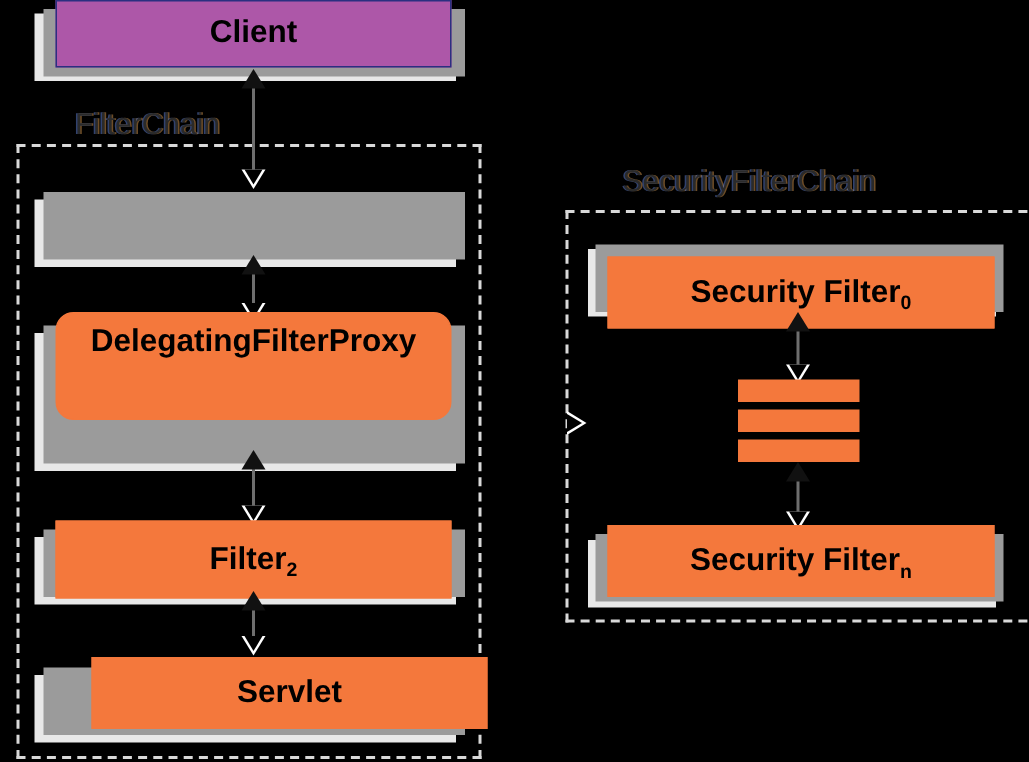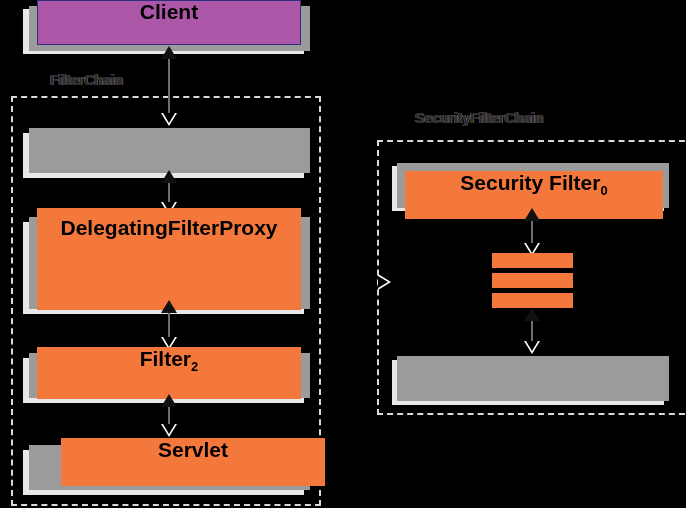--- a/index.html
+++ b/index.html
@@ -8,21 +8,21 @@
   #stage{position:relative;width:686px;height:508px;background:#000000;}
 
   
   .abs{position:absolute;box-sizing:border-box;}
 
   
   .shadow-far{background:#e8e8e8;}
   .shadow-near{background:#9b9b9b;}
 
   
-  .node{display:flex;align-items:flex-start;justify-content:center;
+  .node{display:flex;align-items:center;justify-content:center;
         text-align:center;line-height:1.05;}
   .node-orange{background:#f4783c;border:1px solid #f4783c;}
   .node-purple{background:#ad57a8;border:1px solid #2b2f80;}
   .node-label{color:#000000;font-weight:bold;font-size:21px;letter-spacing:0px;}
   .node-label sub{font-size:13px;font-weight:bold;vertical-align:baseline;
                   position:relative;top:5px;left:0px;}
 
   
   .dfp{background:#f4783c;border:1px solid #f4783c;}
   .dfp-title{position:absolute;left:0;right:0;top:4px;height:30px;
@@ -35,21 +35,21 @@
       right:-20px;bottom:-20px;
       background:repeating-linear-gradient(45deg,
         #f4783c 0px,#f4783c 1.2px,
         rgba(255,255,255,0) 1.2px,rgba(255,255,255,0) 17px);}
   .hatch span{position:relative;z-index:2;color:#000;font-weight:bold;font-size:21px;}
 
   
   .group-box{border:2px dashed #d9d9d9;background:transparent;}
 
   
-  .group-caption{color:#2a2a2a;font-weight:bold;font-size:14px;white-space:nowrap;
+  .group-caption{color:#2a2a2a;font-weight:normal;font-size:20px;white-space:nowrap;
                  text-shadow:-1px 0 rgba(90,120,200,.55), 1px 0 rgba(200,140,70,.55);padding-left:40px;}
 
   
   .arrow-shaft{position:absolute;width:2px;background:#6e6e6e;}
   .tri-solid{position:absolute;width:0;height:0;
       border-left:8px solid transparent;border-right:8px solid transparent;
       border-bottom:13px solid #111111;}
   .tri-hollow-down{position:absolute;width:0;height:0;
       border-left:8px solid transparent;border-right:8px solid transparent;
       border-top:13px solid #ffffff;}
@@ -95,21 +95,21 @@
   <div class="abs shadow-near" style="left:29px;top:128px;width:281px;height:45px;"></div>
 
   <div>
     <div class="abs arrow-shaft" style="left:168px;top:176px;height:32px;"></div>
     <div class="abs tri-solid" style="left:161px;top:170px;"></div>
     <div class="abs tri-hollow-down" style="left:161px;top:202px;"></div>
   </div>
 
   <div class="abs shadow-far" style="left:23px;top:222px;width:281px;height:92px;"></div>
   <div class="abs shadow-near" style="left:29px;top:217px;width:281px;height:92px;"></div>
-  <div class="abs dfp" style="left:37px;top:208px;width:264px;height:102px;">
+  <div class="abs dfp" style="left:37px;top:208px;width:264px;height:72px;border-radius:12px;">
     <div class="dfp-title">DelegatingFilterProxy</div>
   </div>
 
   <div class="abs tri-hollow-right" style="left:378px;top:274px;"></div>
 
   <div>
     <div class="abs arrow-shaft" style="left:168px;top:306px;height:38px;"></div>
     <div class="abs tri-solid" style="left:161px;top:300px;"></div>
     <div class="abs tri-hollow-down" style="left:161px;top:337px;"></div>
   </div>
@@ -157,14 +157,19 @@
   </div>
 
   <div>
     <div class="abs arrow-shaft" style="left:531px;top:314px;height:32px;"></div>
     <div class="abs tri-solid" style="left:524px;top:308px;"></div>
     <div class="abs tri-hollow-down" style="left:524px;top:341px;"></div>
   </div>
 
   <div class="abs shadow-far" style="left:392px;top:360px;width:272px;height:45px;"></div>
   <div class="abs shadow-near" style="left:397px;top:356px;width:272px;height:45px;"></div>
+  <div class="abs node node-orange" style="left:405px;top:350px;width:258px;height:48px;">
+    <span class="node-label">
+      <span>Security Filter</span><sub>n</sub>
+    </span>
+  </div>
 
 </div>
 
 </body></html>

